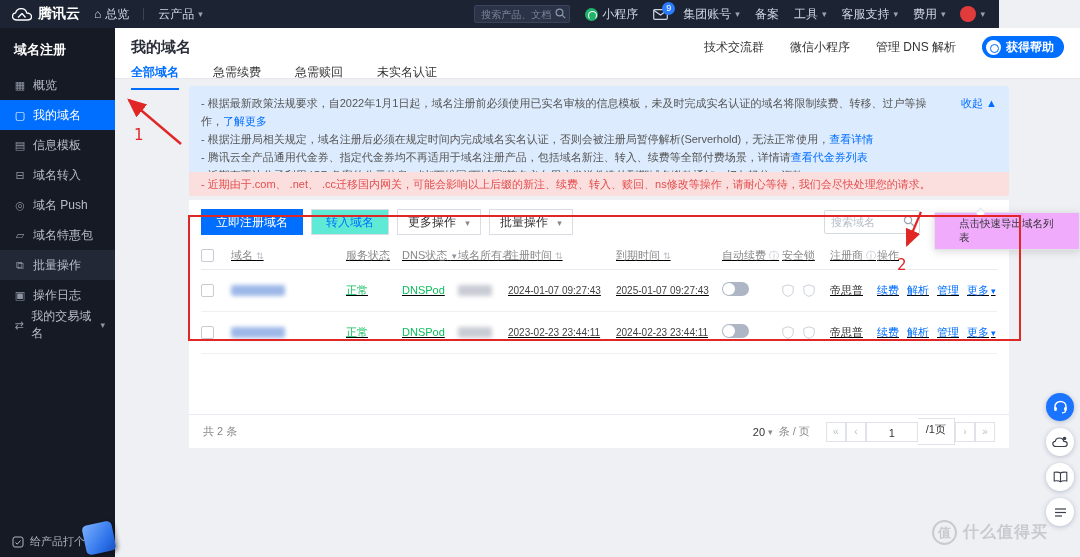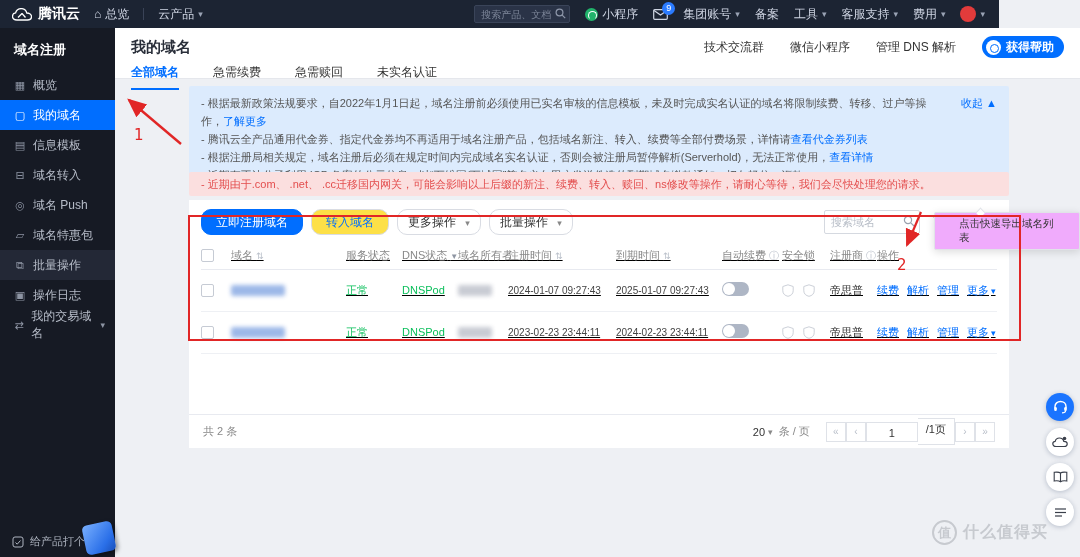--- a/index.html
+++ b/index.html
@@ -63,23 +63,23 @@
     padding:8px 70px 8px 12px; font-size:11px; color:#555; line-height:18px; z-index:4; }
   .notice .nline a,.notice .nline .nlink { color:#006eff; text-decoration:none; cursor:pointer; }
   .collapse { position:absolute; right:12px; top:8px; color:#006eff; font-size:11px; cursor:pointer; }
   .warnbox { position:absolute; left:189px; top:172px; width:820px; height:24px; background:#fbdfdf; border-radius:2px;
     font-size:11px; color:#e34d4d; line-height:24px; padding-left:12px; z-index:4; }
 
   
   .panel { position:absolute; left:189px; top:200px; width:820px; height:248px; background:#fff;
     display:flex; flex-direction:column; z-index:3; }
   .toolbar { display:flex; align-items:center; padding:9px 12px 8px 12px; }
-  .btn { height:26px; font-size:12px; border-radius:10px; cursor:pointer; }
+  .btn { height:26px; font-size:12px; border-radius:0; cursor:pointer; }
   .btn-primary { background:#006eff; color:#fff; border:1px solid #006eff; padding:0 14px; }
-  .btn-plain { background:#fde047; color:#006eff; border:1px solid #d9dce3; padding:0 14px; margin-left:8px; }
+  .btn-plain { background:#5eead4; color:#006eff; border:1px solid #d9dce3; padding:0 14px; margin-left:8px; }
   .btn-gray { background:#fff; color:#333; border:1px solid #d9dce3; padding:0 10px; margin-left:8px; }
   .btn-gray .caret2 { color:#888; font-size:9px; margin-left:6px; }
   .tb-tools { margin-left:auto; display:flex; align-items:center; gap:13px; }
   .dom-search { position:relative; width:96px; height:24px; }
   .dom-search input { width:100%; height:100%; border:1px solid #d5d9e0; border-radius:2px; font-size:11px;
     padding:0 20px 0 6px; outline:none; color:#333; }
   .dom-search input::placeholder { color:#b6bcc6; }
   .dom-search .mag { position:absolute; right:5px; top:5px; }
   .tool-ico { position:relative; cursor:pointer; display:flex; }
   .red-dot { position:absolute; right:-4px; top:-3px; width:5px; height:5px; border-radius:50%; background:#e23b3b; }
@@ -272,24 +272,24 @@
     <div class="tab">急需赎回</div>
     <div class="tab">未实名认证</div>
   </div>
 </div>
 
 <div class="notice">
   <div class="nline">
     <span>- 根据最新政策法规要求，自2022年1月1日起，域名注册前必须使用已实名审核的信息模板，未及时完成实名认证的域名将限制续费、转移、过户等操作，</span><span class="nlink">了解更多</span>
   </div>
   <div class="nline">
+    <span>- 根据注册局相关规定，域名注册后必须在规定时间内完成域名实名认证，否则会被注册局暂停解析(Serverhold)，无法正常使用，</span><span class="nlink">查看详情</span>
+  </div>
+  <div class="nline">
     <span>- 腾讯云全产品通用代金券、指定代金券均不再适用于域名注册产品，包括域名新注、转入、续费等全部付费场景，详情请</span><span class="nlink">查看代金券列表</span>
-  </div>
-  <div class="nline">
-    <span>- 根据注册局相关规定，域名注册后必须在规定时间内完成域名实名认证，否则会被注册局暂停解析(Serverhold)，无法正常使用，</span><span class="nlink">查看详情</span>
   </div>
   <div class="nline">
     <span>- 近期有不法分子利用 ICP 备案的公示信息，以“万维网/万域网”等名义向用户发送伪造的到期域名缴款通知，切勿轻信、汇款。</span>
   </div>
   <span class="collapse">收起 ▲</span>
 </div>
 
 <div class="warnbox">- 近期由于.com、 .net、 .cc迁移国内网关，可能会影响以上后缀的新注、续费、转入、赎回、ns修改等操作，请耐心等待，我们会尽快处理您的请求。</div>
 
 <div class="panel">

